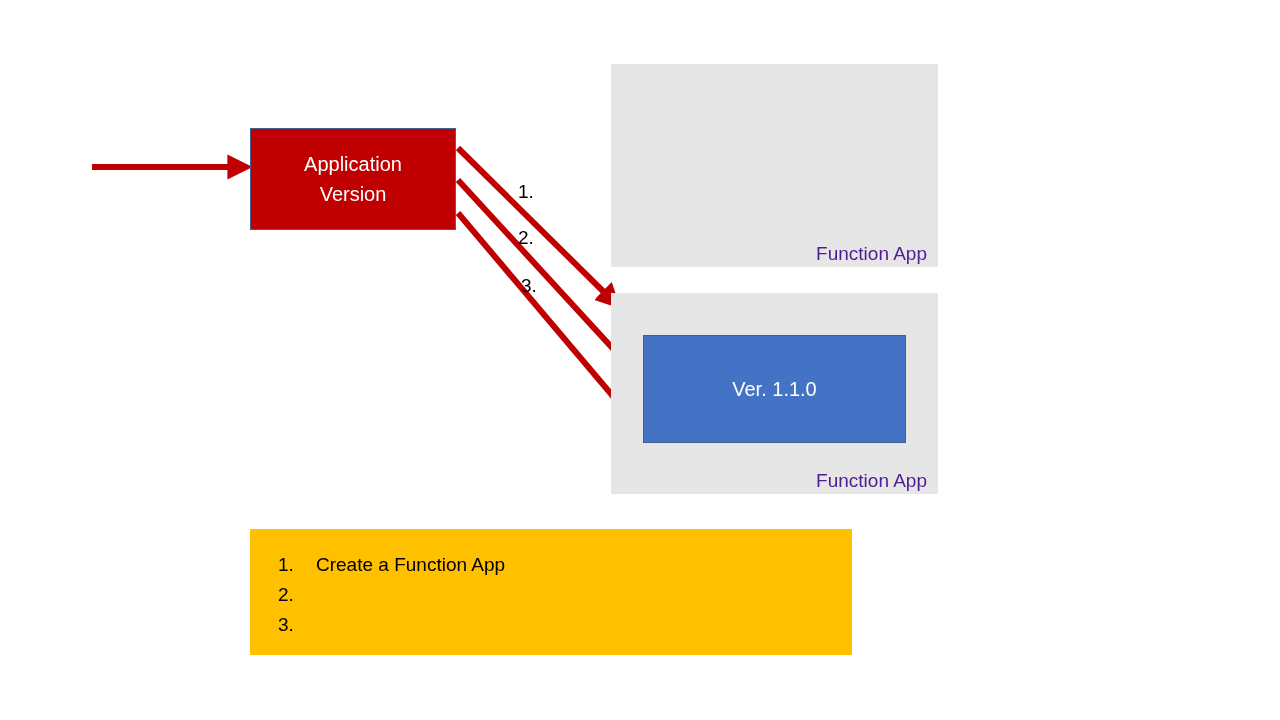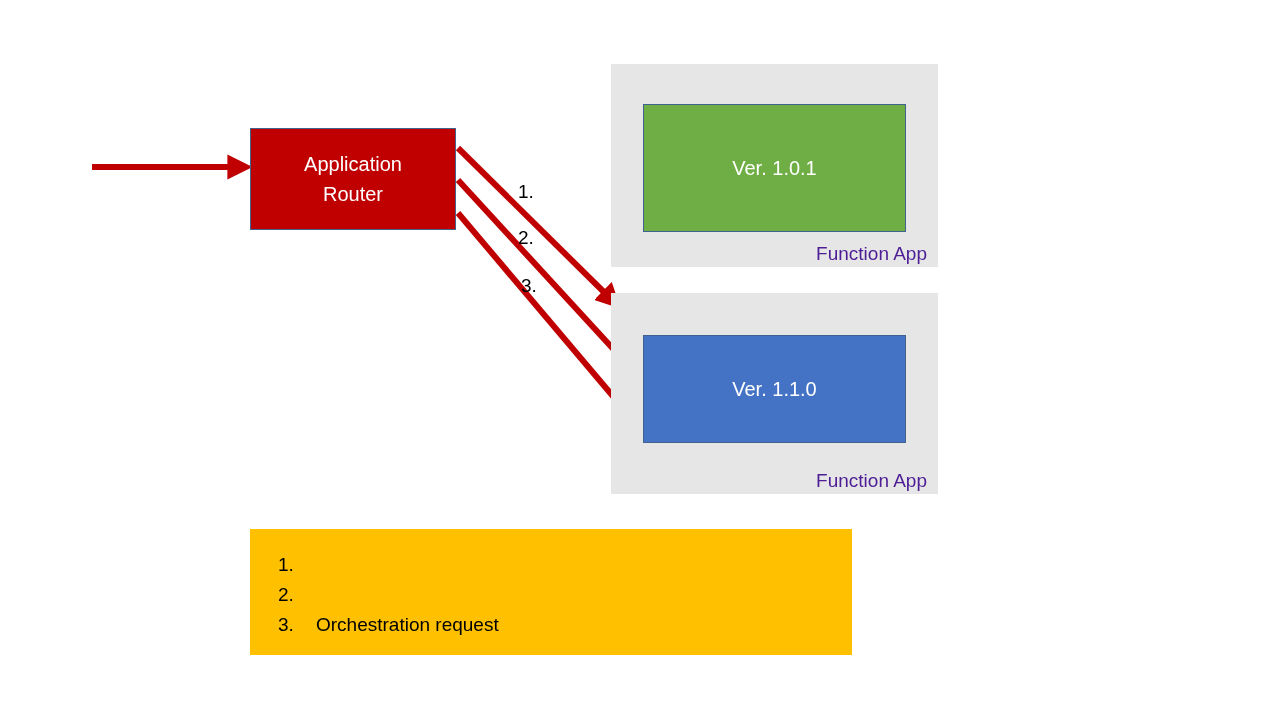--- a/index.html
+++ b/index.html
@@ -135,47 +135,44 @@
 
     <line x1="458" y1="148" x2="614" y2="302" stroke="#C00000" stroke-width="6" marker-end="url(#arrowhead)"></line>
 
     <line x1="458" y1="180" x2="639" y2="377" stroke="#C00000" stroke-width="6" marker-end="url(#arrowhead)"></line>
 
     <line x1="458" y1="213" x2="639" y2="427" stroke="#C00000" stroke-width="6" marker-end="url(#arrowhead)"></line>
   </svg>
 
   <div class="router-box">
     <span class="line">Application</span>
-    <span class="line">Router</span>
+    <span class="line">Version</span>
   </div>
 
   <div class="fapp top">
-    <div class="version-box green">
-      <span>Ver. 1.0.1</span>
-    </div>
     <div class="fapp-label">Function App</div>
   </div>
 
   <div class="fapp bottom">
     <div class="version-box blue">
       <span>Ver. 1.1.0</span>
     </div>
     <div class="fapp-label">Function App</div>
   </div>
 
   <div class="step-num n1">1.</div>
   <div class="step-num n2">2.</div>
   <div class="step-num n3">3.</div>
 
   <div class="legend">
     <div class="legend-row">
       <span class="legend-num">1.</span>
+      <span class="legend-text">Create a Function App</span>
     </div>
     <div class="legend-row">
       <span class="legend-num">2.</span>
     </div>
     <div class="legend-row">
       <span class="legend-num">3.</span>
-      <span class="legend-text">Orchestration request</span>
     </div>
   </div>
 
 </div>
 
 </body></html>

